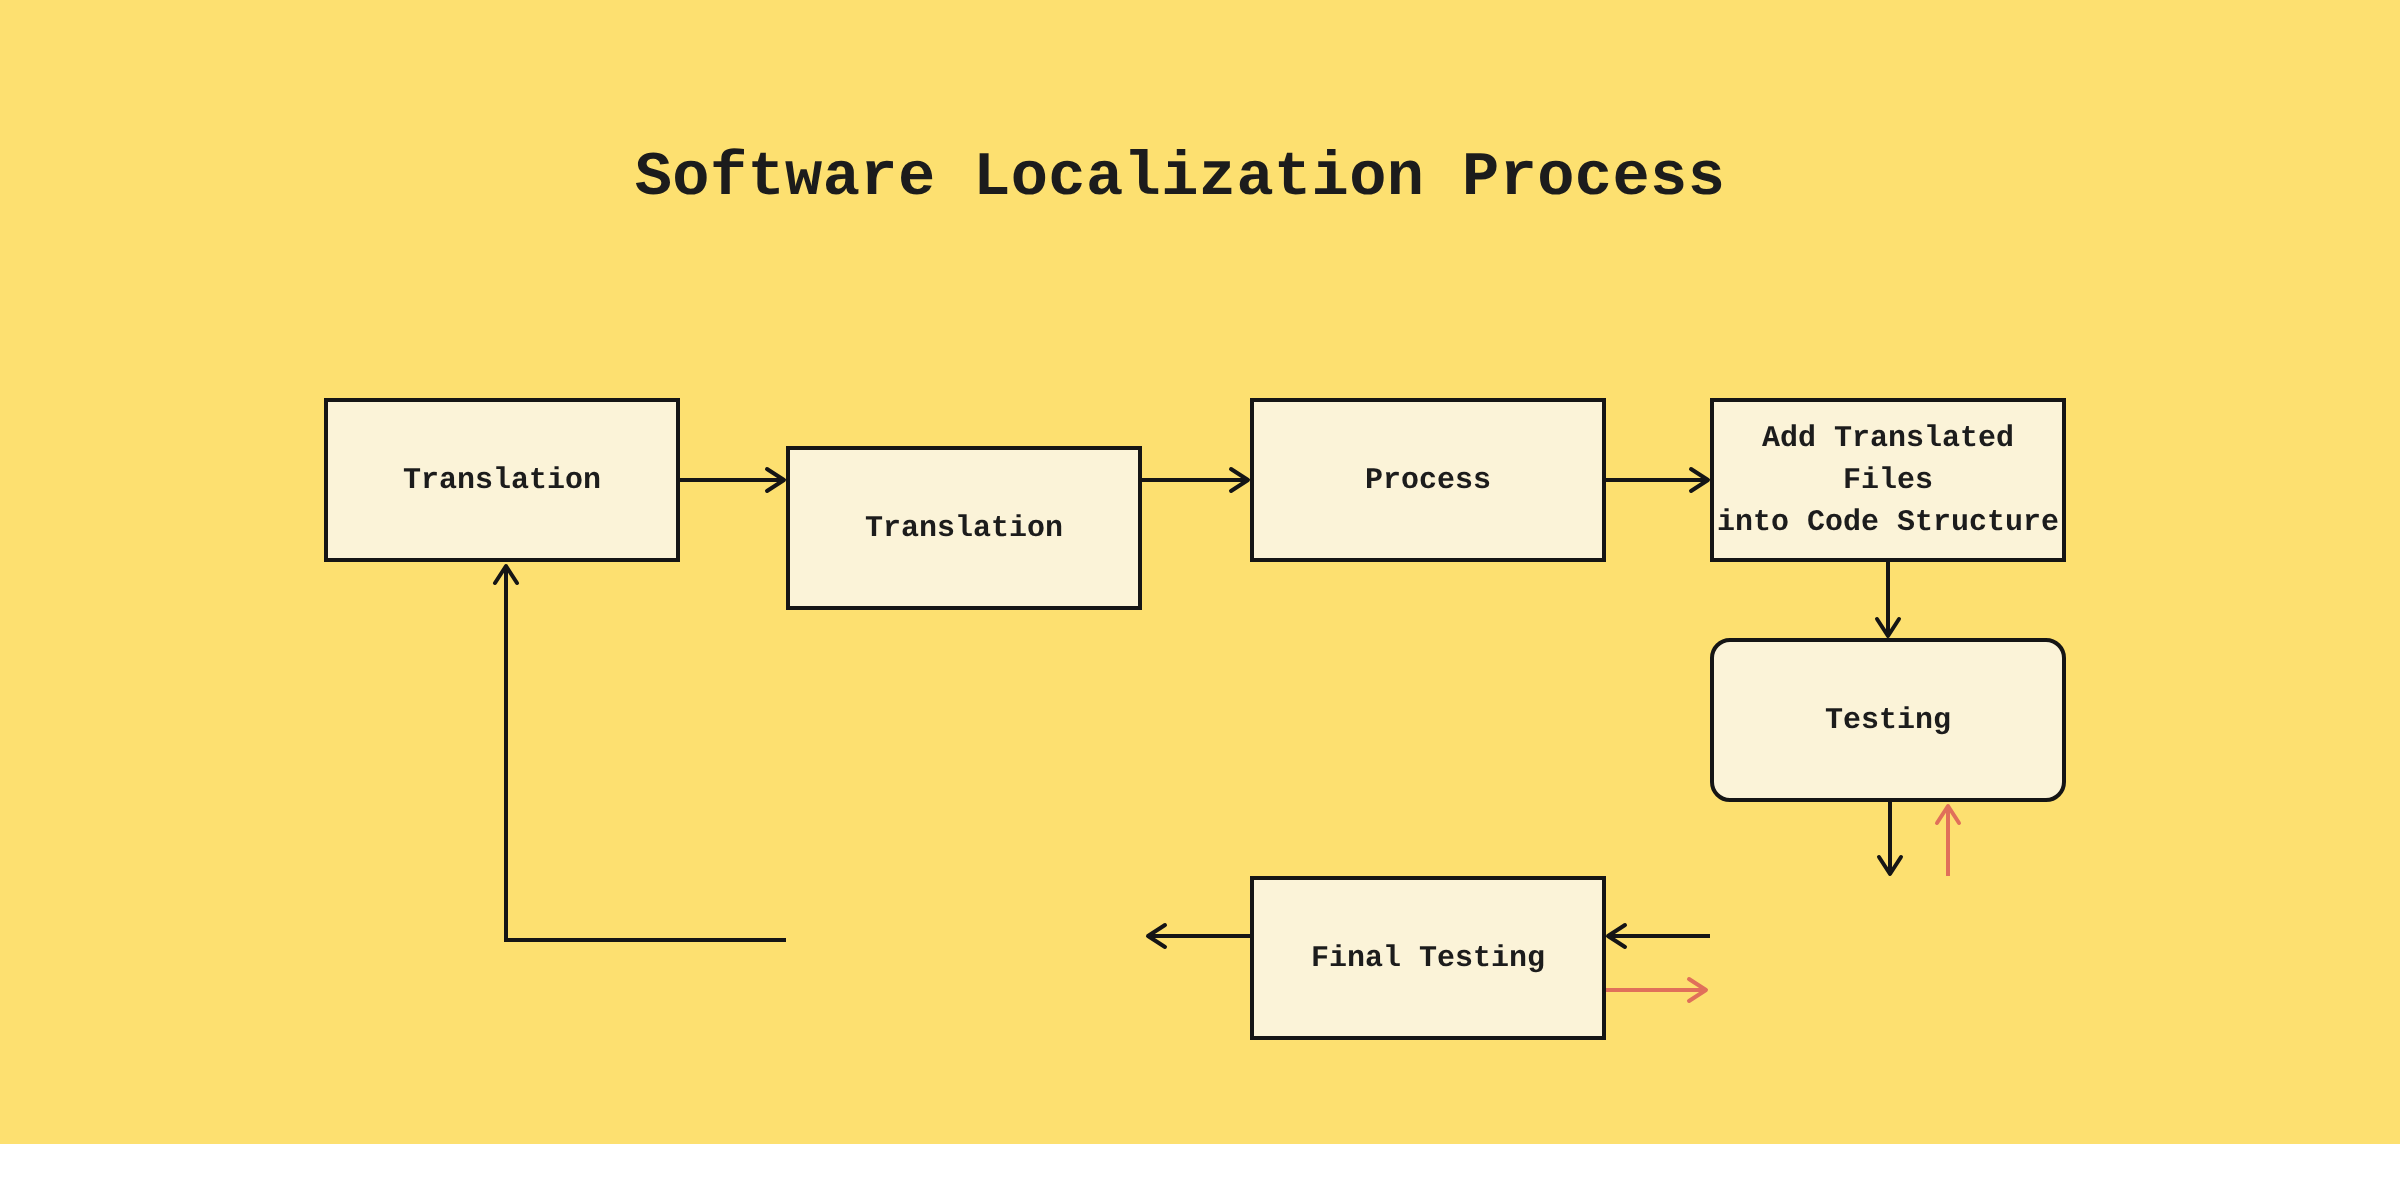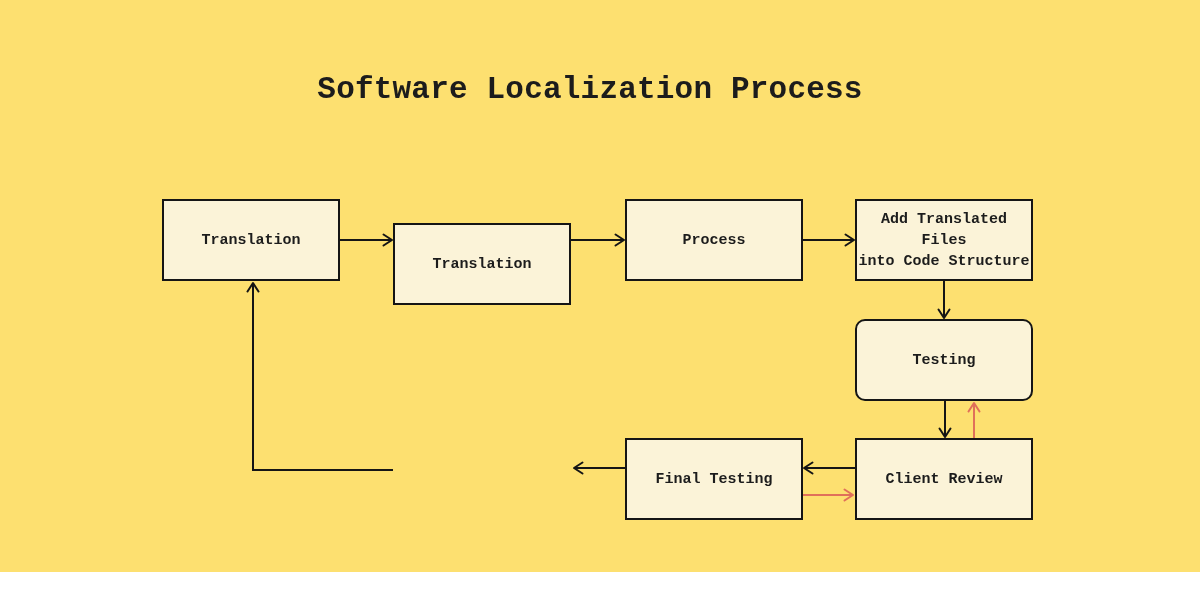--- a/index.html
+++ b/index.html
@@ -83,23 +83,20 @@
   <div class="node" id="node-review">
     <span class="node-label">Process</span>
   </div>
   <div class="node" id="node-add-files">
     <span class="node-label">Add Translated Files
 into Code Structure</span>
   </div>
   <div class="node" id="node-testing">
     <span class="node-label">Testing</span>
   </div>
-  <div class="node" id="node-client-review">
-    <span class="node-label">Client Review</span>
-  </div>
   <div class="node" id="node-final-delivery">
     <span class="node-label">Final Testing</span>
   </div>
 
   <svg class="edges" width="1200" height="602" viewBox="0 0 1200 602">
     <defs>
       <marker id="ah-black" markerWidth="14" markerHeight="14" refX="10" refY="7" orient="auto" markerUnits="userSpaceOnUse">
         <path d="M1.5,1.5 L10,7 L1.5,12.5" fill="none" stroke="#151515" stroke-width="2" stroke-linecap="round" stroke-linejoin="round"></path>
       </marker>
       <marker id="ah-red" markerWidth="14" markerHeight="14" refX="10" refY="7" orient="auto" markerUnits="userSpaceOnUse">

